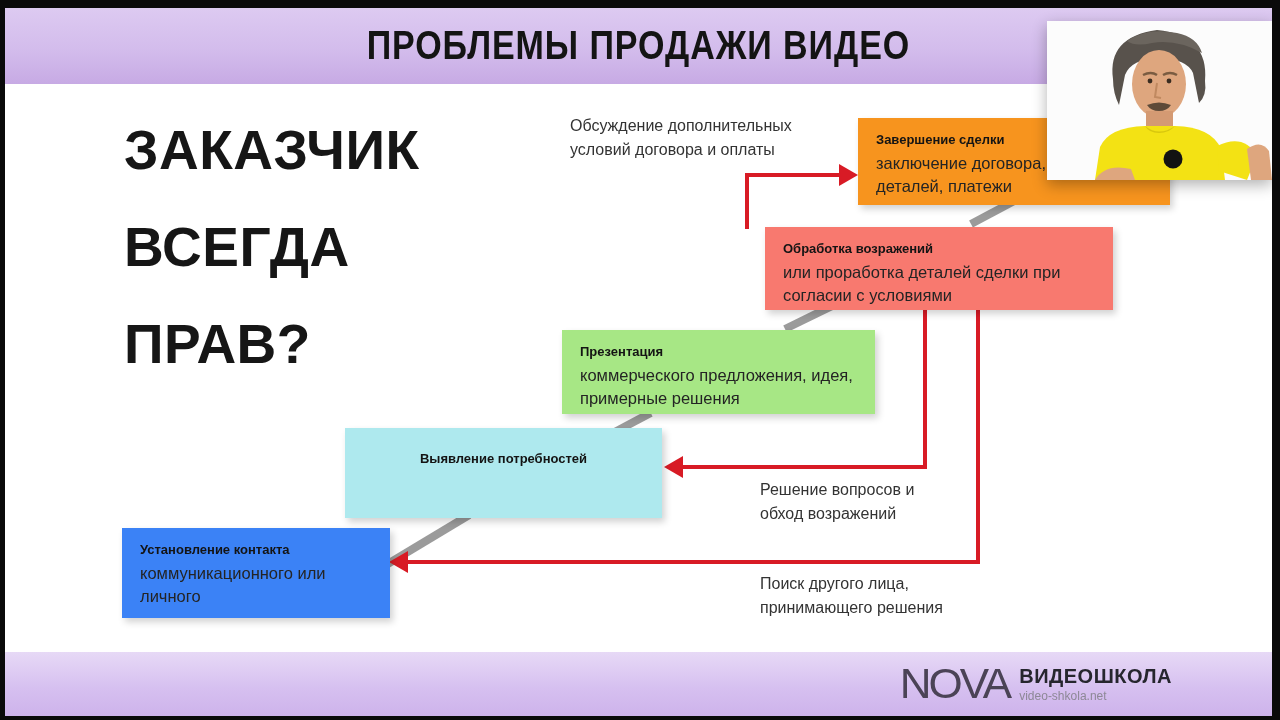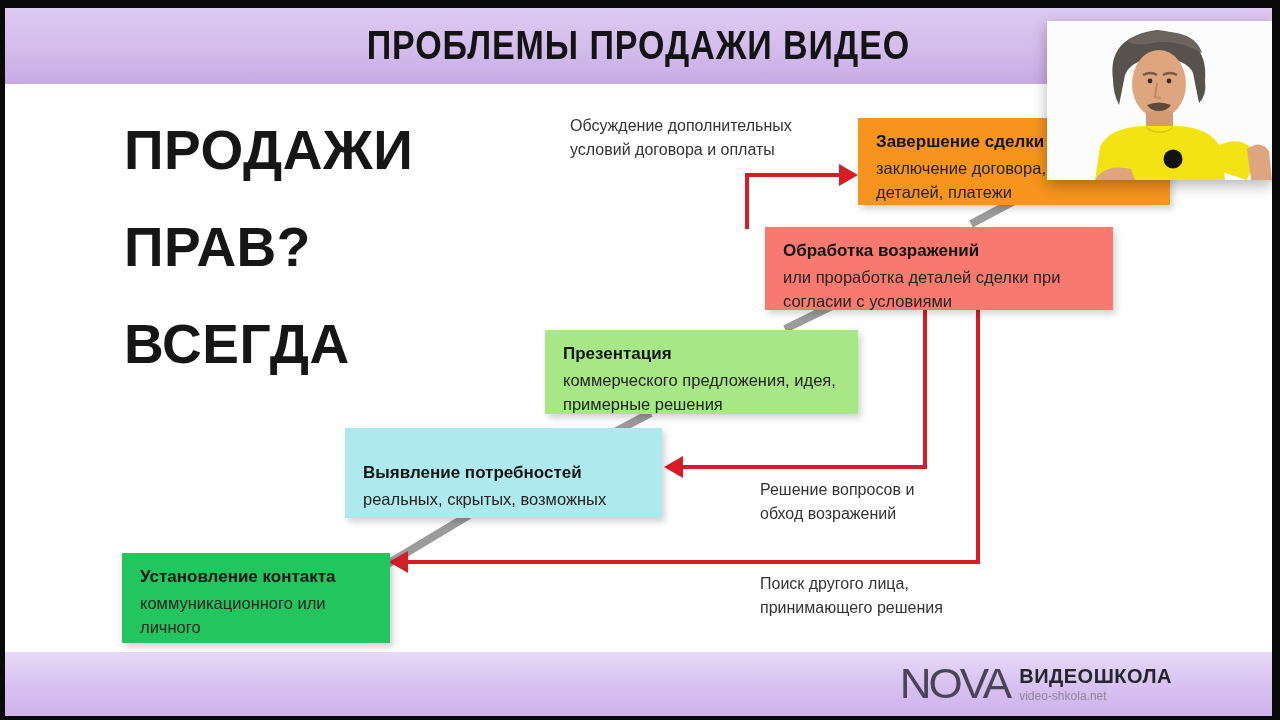--- a/index.html
+++ b/index.html
@@ -45,25 +45,25 @@
     font-size:55px;font-weight:bold;color:#161616;line-height:97px;
     letter-spacing:0.5px;
   }
 
   
   .stage{
     position:absolute;z-index:10;box-sizing:border-box;
     padding:13px 18px 10px 18px;
     box-shadow:3px 4px 7px rgba(0,0,0,0.18);
   }
-  .stage-title{font-size:17px;font-weight:bold;color:#141414;margin-bottom:3px;line-height:1.35;}
+  .stage-title{font-size:13px;font-weight:bold;color:#141414;margin-bottom:3px;line-height:1.35;}
   .stage-body{font-size:16.5px;color:#242424;line-height:1.45;}
   .stage-contact      {left:122px;top:528px;width:268px;height:90px;}
-  .stage-needs        {left:345px;top:428px;width:317px;height:90px;padding-top:34px;}
-  .stage-presentation {left:545px;top:330px;width:313px;height:84px;}
+  .stage-needs        {left:345px;top:428px;width:317px;height:90px;padding-top:22px;text-align:center;}
+  .stage-presentation {left:562px;top:330px;width:313px;height:84px;}
   .stage-objections   {left:765px;top:227px;width:348px;height:83px;}
   .stage-closing      {left:858px;top:118px;width:312px;height:87px;z-index:12;}
 
   
   .diag{position:absolute;height:8px;background:#9b9b9b;z-index:8;transform-origin:left center;}
   .diag-1{left:386px;top:561px;width:97px;transform:rotate(-31deg);}
   .diag-2{left:611px;top:430px;width:45px;transform:rotate(-28deg);}
   .diag-3{left:785px;top:325px;width:52px;transform:rotate(-26deg);}
   .diag-4{left:971px;top:220px;width:50px;transform:rotate(-28deg);}
 
@@ -101,47 +101,46 @@
 <div class="frame-strip strip-top"></div>
 <div class="frame-strip strip-bottom"></div>
 <div class="frame-strip strip-left"></div>
 <div class="frame-strip strip-right"></div>
 
 <div class="header-band">
   <div class="header-title">ПРОБЛЕМЫ ПРОДАЖИ ВИДЕО</div>
 </div>
 
 <div class="question">
-  <div>ПРОДАЖИ</div>
+  <div>ЗАКАЗЧИК</div>
+  <div>ВСЕГДА</div>
   <div>ПРАВ?</div>
-  <div>ВСЕГДА</div>
 </div>
 
 <div class="diag diag-1"></div>
 <div class="diag diag-2"></div>
 <div class="diag diag-3"></div>
 <div class="diag diag-4"></div>
 
 <div class="rline rline-v1" style="background-color: rgb(216, 27, 37);"></div>
 <div class="rline rline-h1" style="background-color: rgb(216, 27, 37);"></div>
 <div class="rline rline-v2" style="background-color: rgb(216, 27, 37);"></div>
 <div class="rline rline-h2" style="background-color: rgb(216, 27, 37);"></div>
 <div class="rline rline-v3" style="background-color: rgb(216, 27, 37);"></div>
 <div class="rline rline-h3" style="background-color: rgb(216, 27, 37);"></div>
 <div class="arrowhead arrow-right arrow-1" style="border-left-color:#d81b25;"></div>
 <div class="arrowhead arrow-left arrow-2" style="border-right-color:#d81b25;"></div>
 <div class="arrowhead arrow-left arrow-3" style="border-right-color:#d81b25;"></div>
 
-<div class="stage stage-contact" style="background-color: #22c55e; margin-top: 25px;">
+<div class="stage stage-contact" style="background-color: #3b82f6;">
   <div class="stage-title">Установление контакта</div>
   <div class="stage-body">коммуникационного или личного</div>
 </div>
 <div class="stage stage-needs" style="background-color: rgb(174, 233, 238);">
   <div class="stage-title">Выявление потребностей</div>
-  <div class="stage-body">реальных, скрытых, возможных</div>
 </div>
 <div class="stage stage-presentation" style="background-color: rgb(167, 231, 133);">
   <div class="stage-title">Презентация</div>
   <div class="stage-body">коммерческого предложения, идея, примерные решения</div>
 </div>
 <div class="stage stage-objections" style="background-color: rgb(248, 121, 111);">
   <div class="stage-title">Обработка возражений</div>
   <div class="stage-body">или проработка деталей сделки при согласии с условиями</div>
 </div>
 <div class="stage stage-closing" style="background-color: rgb(247, 148, 30);">

